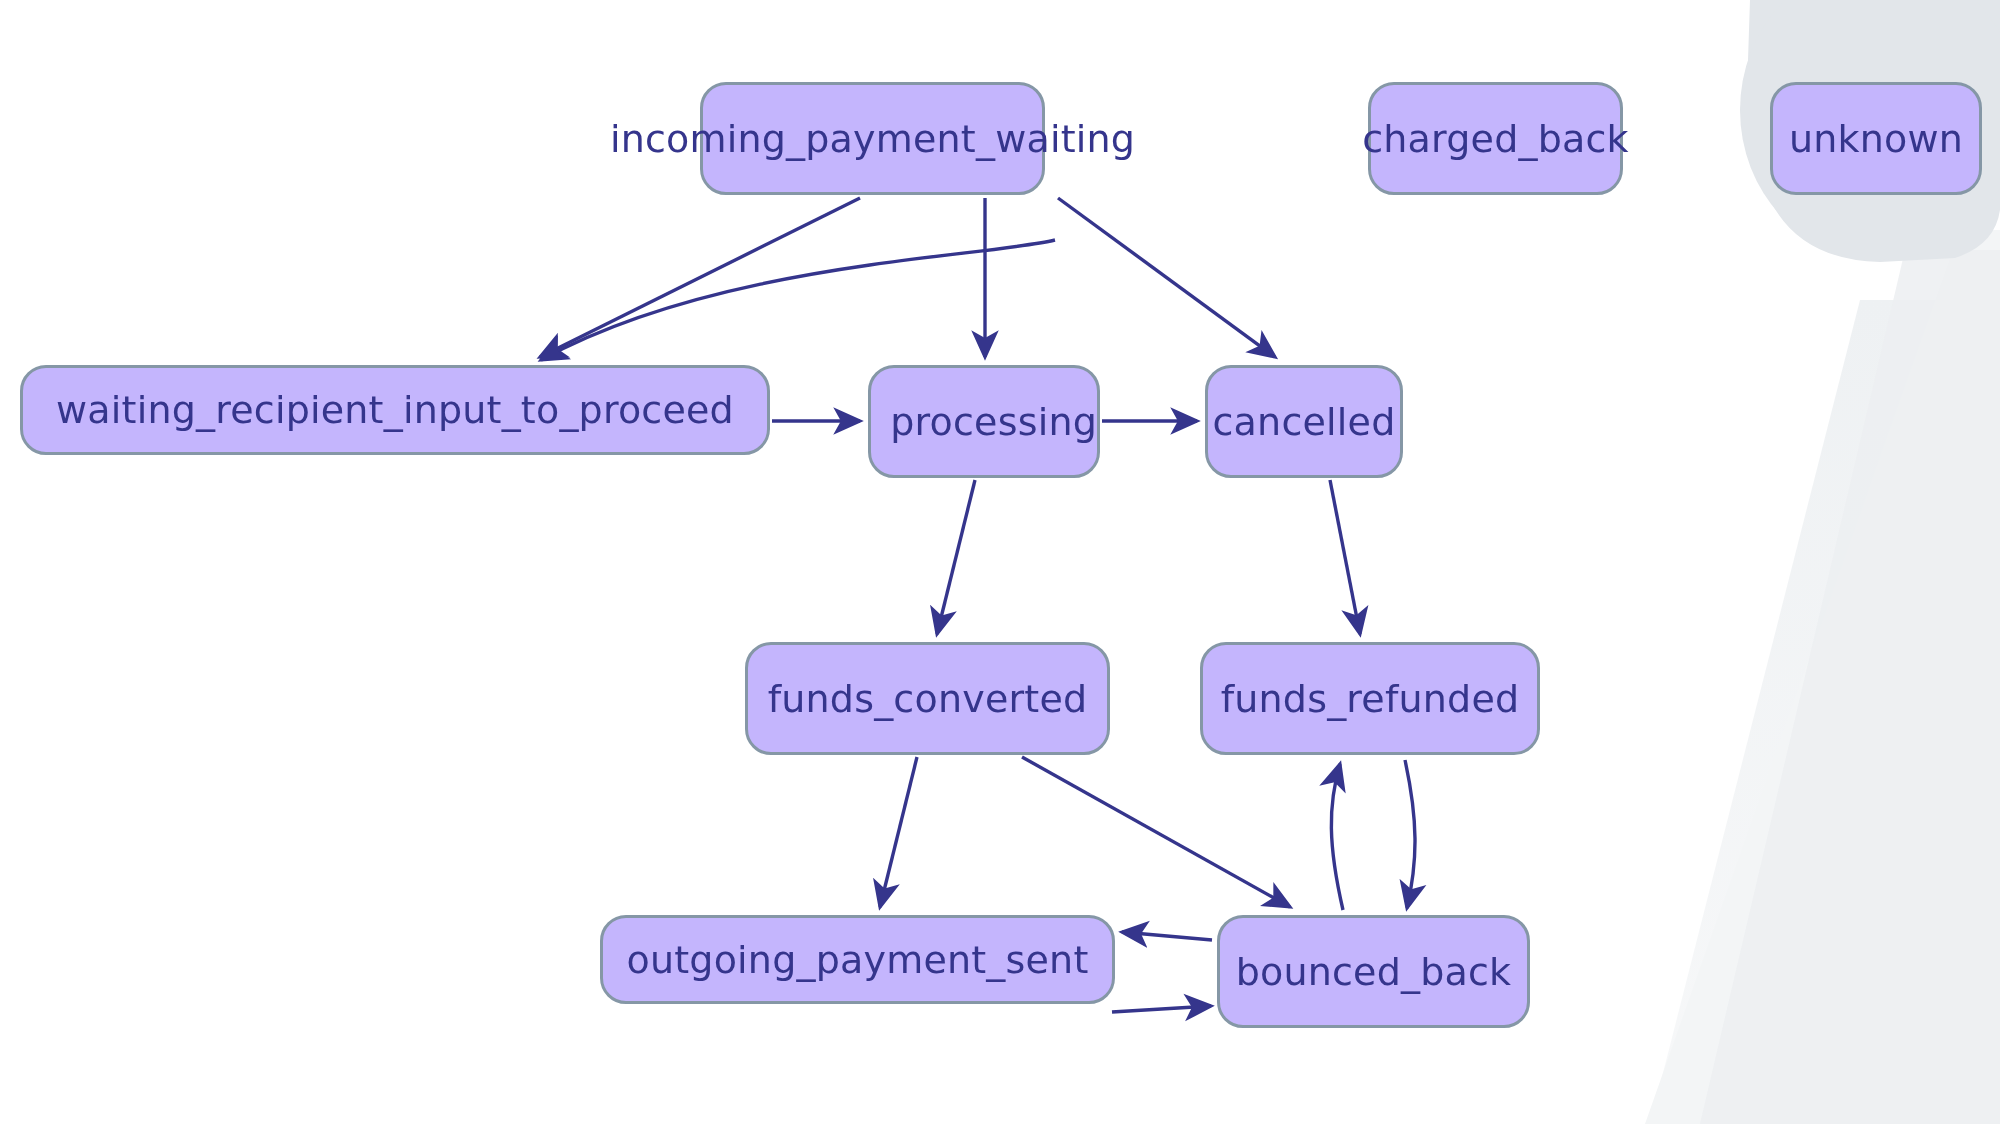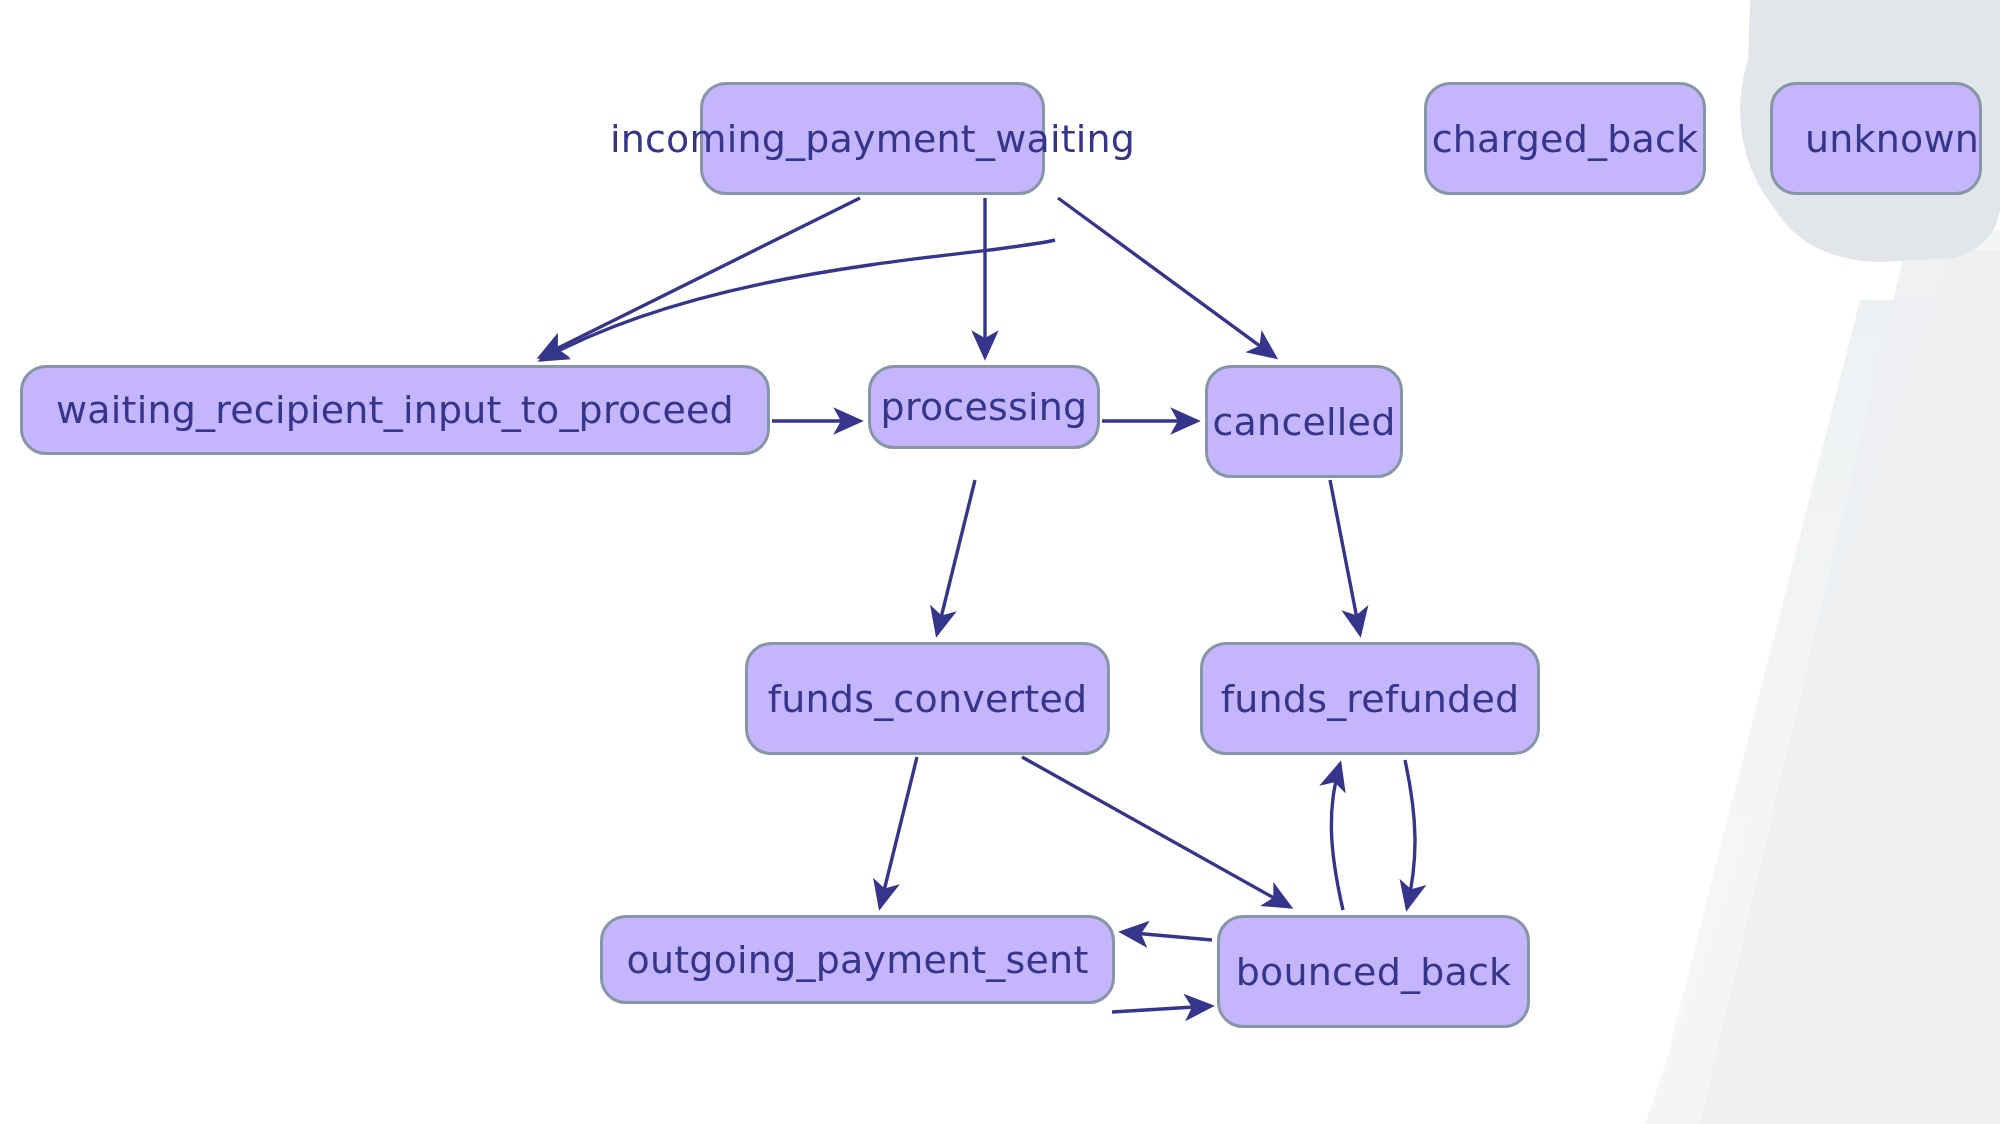--- a/index.html
+++ b/index.html
@@ -114,33 +114,33 @@
       <path d="M 1212,940 L 1122,932"></path>
 
       <path d="M 1112,1012 L 1211,1006"></path>
     </g>
   </svg>
 
   <div class="node" style="left:700px; top:82px; width:345px; height:113px;">
     <span class="node-label">incoming_payment_waiting</span>
   </div>
 
-  <div class="node" style="left:1424px; top:82px; width:282px; height:113px;">
+  <div class="node" style="left:1368px; top:82px; width:255px; height:113px;">
     <span class="node-label">charged_back</span>
   </div>
 
-  <div class="node" style="left:1770px; top:82px; width:212px; height:113px;justify-content:flex-end;">
+  <div class="node" style="left:1770px; top:82px; width:212px; height:113px;">
     <span class="node-label">unknown</span>
   </div>
 
   <div class="node" style="left:20px; top:365px; width:750px; height:90px;">
     <span class="node-label">waiting_recipient_input_to_proceed</span>
   </div>
 
-  <div class="node" style="left:868px; top:365px; width:232px; height:84px;">
+  <div class="node" style="left:868px; top:365px; width:232px; height:113px;justify-content:flex-end;">
     <span class="node-label">processing</span>
   </div>
 
   <div class="node" style="left:1205px; top:365px; width:198px; height:113px;">
     <span class="node-label">cancelled</span>
   </div>
 
   <div class="node" style="left:745px; top:642px; width:365px; height:113px;">
     <span class="node-label">funds_converted</span>
   </div>

